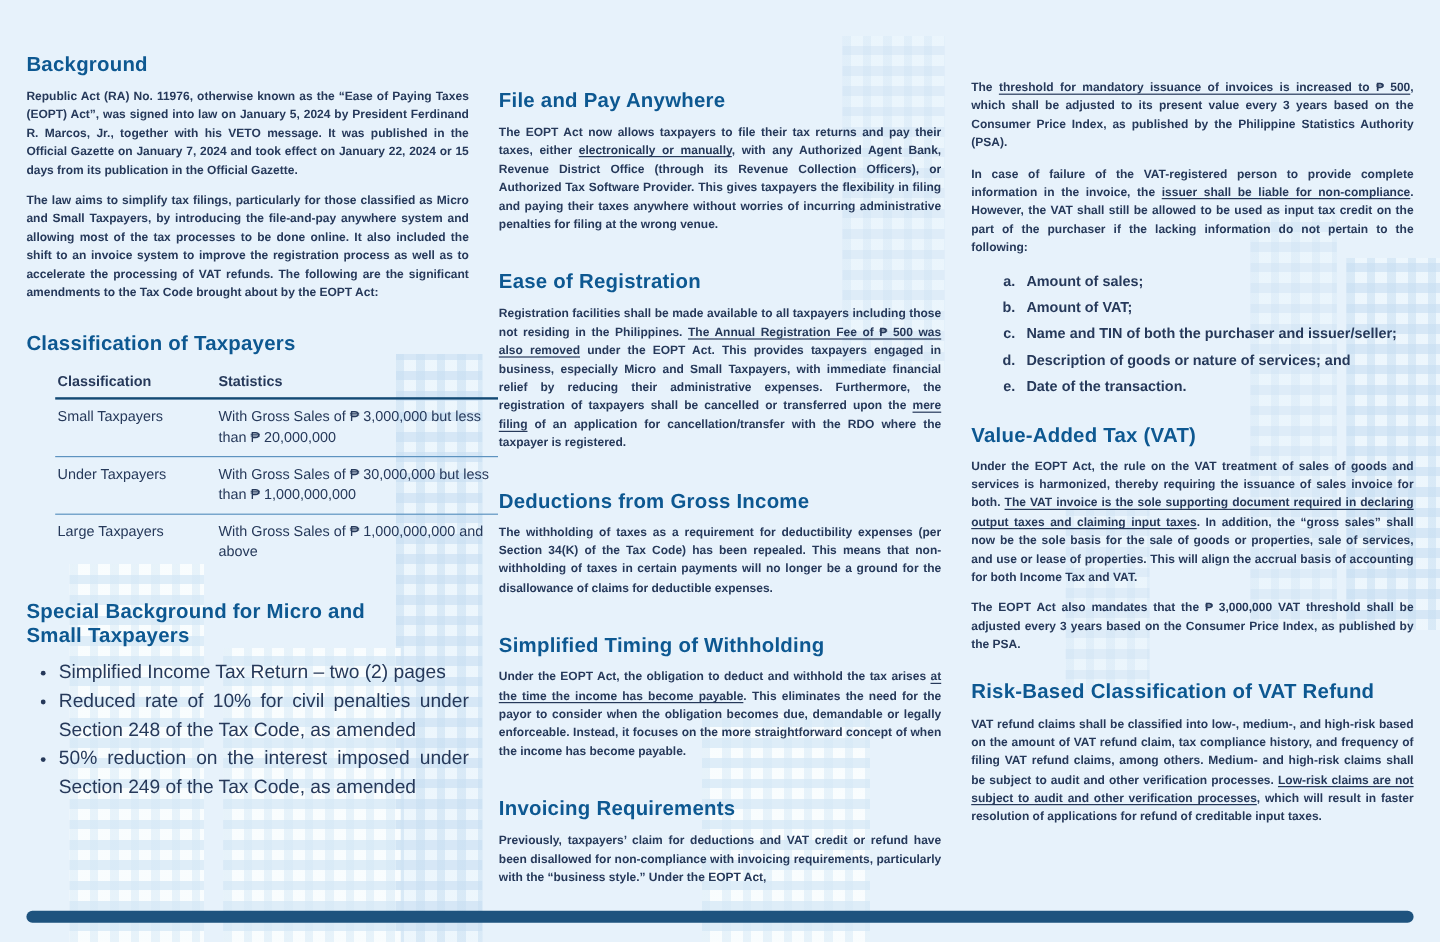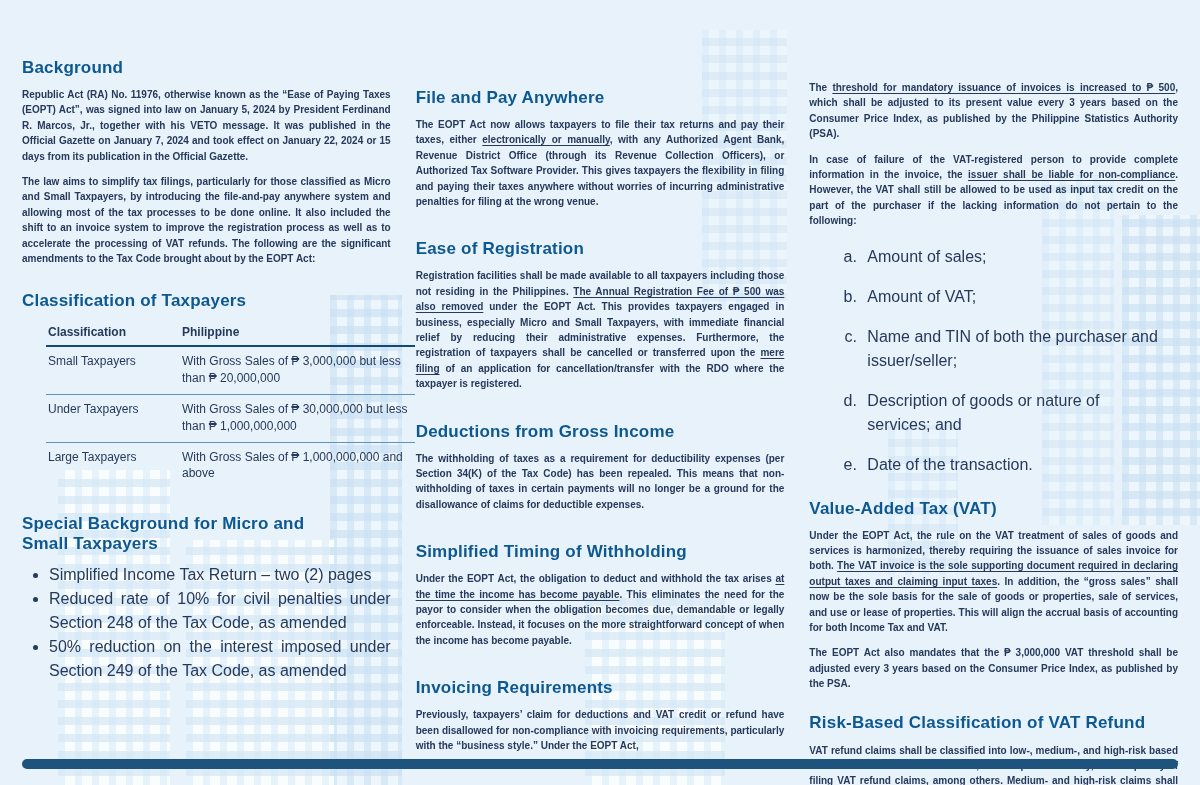--- a/index.html
+++ b/index.html
@@ -16,21 +16,21 @@
     background-image:
       repeating-linear-gradient(90deg, var(--c) 0 7px, transparent 7px 17px),
       repeating-linear-gradient(0deg, var(--w) 0 9px, transparent 9px 17px);
   }
   .bld.blue{--c:rgba(200,223,242,.55);--w:rgba(238,247,253,.95);}
   .bld.white{--c:rgba(213,232,246,.5);--w:rgba(251,254,255,.92);}
   .bld.faint{--c:rgba(205,226,243,.35);--w:rgba(240,249,254,.7);}
 
   .columns{
     position:absolute;inset:0;box-sizing:border-box;
-    padding:58px 22px 40px;display:flex;gap:25px;justify-content:flex-end;
+    padding:44px 22px 40px;display:flex;gap:25px;
   }
   .col{flex:1;min-width:0;position:relative;}
 
   h2{
     font-size:17px;line-height:1.18;font-weight:700;color:#0d5891;
     margin:0 0 9px;letter-spacing:.2px;
   }
   h2.narrow{max-width:312px;}
   p{
     font-size:10px;line-height:1.54;margin:0 0 10px;
@@ -57,21 +57,21 @@
   }
   table.tax-table tr:last-child td{border-bottom:none;}
   table.tax-table th:first-child, table.tax-table td:first-child{width:128px;}
 
   
   ul.bullets{margin:2px 0 0;padding-left:27px;}
   ul.bullets li{
     font-size:16px;line-height:1.5;text-align:justify;margin:0;color:#26395a;
   }
   ol.lettered{margin:2px 0 0;padding-left:36px;list-style-type:lower-alpha;}
-  ol.lettered li{font-size:16px;line-height:1.5;margin:16px;color:#26395a;padding-left:6px;}
+  ol.lettered li{font-size:12px;line-height:1.5;margin:4px;color:#26395a;padding-left:6px;font-weight:bold;}
 
   .footer-rule{
     position:absolute;left:22px;right:22px;bottom:16px;height:10px;
     border-radius:6px;background:#1e537e;
   }
 </style>
 </head>
 <body>
 
 <div class="page">
@@ -93,21 +93,21 @@
         <p>Republic Act (RA) No. 11976, otherwise known as the “Ease of Paying Taxes (EOPT) Act”, was signed into law on January 5, 2024 by President Ferdinand R. Marcos, Jr., together with his VETO message. It was published in the Official Gazette on January 7, 2024 and took effect on January 22, 2024 or 15 days from its publication in the Official Gazette.</p>
         <p>The law aims to simplify tax filings, particularly for those classified as Micro and Small Taxpayers, by introducing the file-and-pay anywhere system and allowing most of the tax processes to be done online. It also included the shift to an invoice system to improve the registration process as well as to accelerate the processing of VAT refunds. The following are the significant amendments to the Tax Code brought about by the EOPT Act:</p>
       </div>
 
       <div class="section">
         <h2>Classification of Taxpayers</h2>
         <table class="tax-table">
             <thead>
               <tr>
                 <th>Classification</th>
-                <th>Philippine</th>
+                <th>Statistics</th>
               </tr>
             </thead>
             <tbody>
               <tr>
                 <td>Small Taxpayers</td>
                 <td>With Gross Sales of ₱ 3,000,000 but less than ₱ 20,000,000</td>
               </tr>
               <tr>
                 <td>Under Taxpayers</td>
                 <td>With Gross Sales of ₱ 30,000,000 but less than ₱ 1,000,000,000</td>

